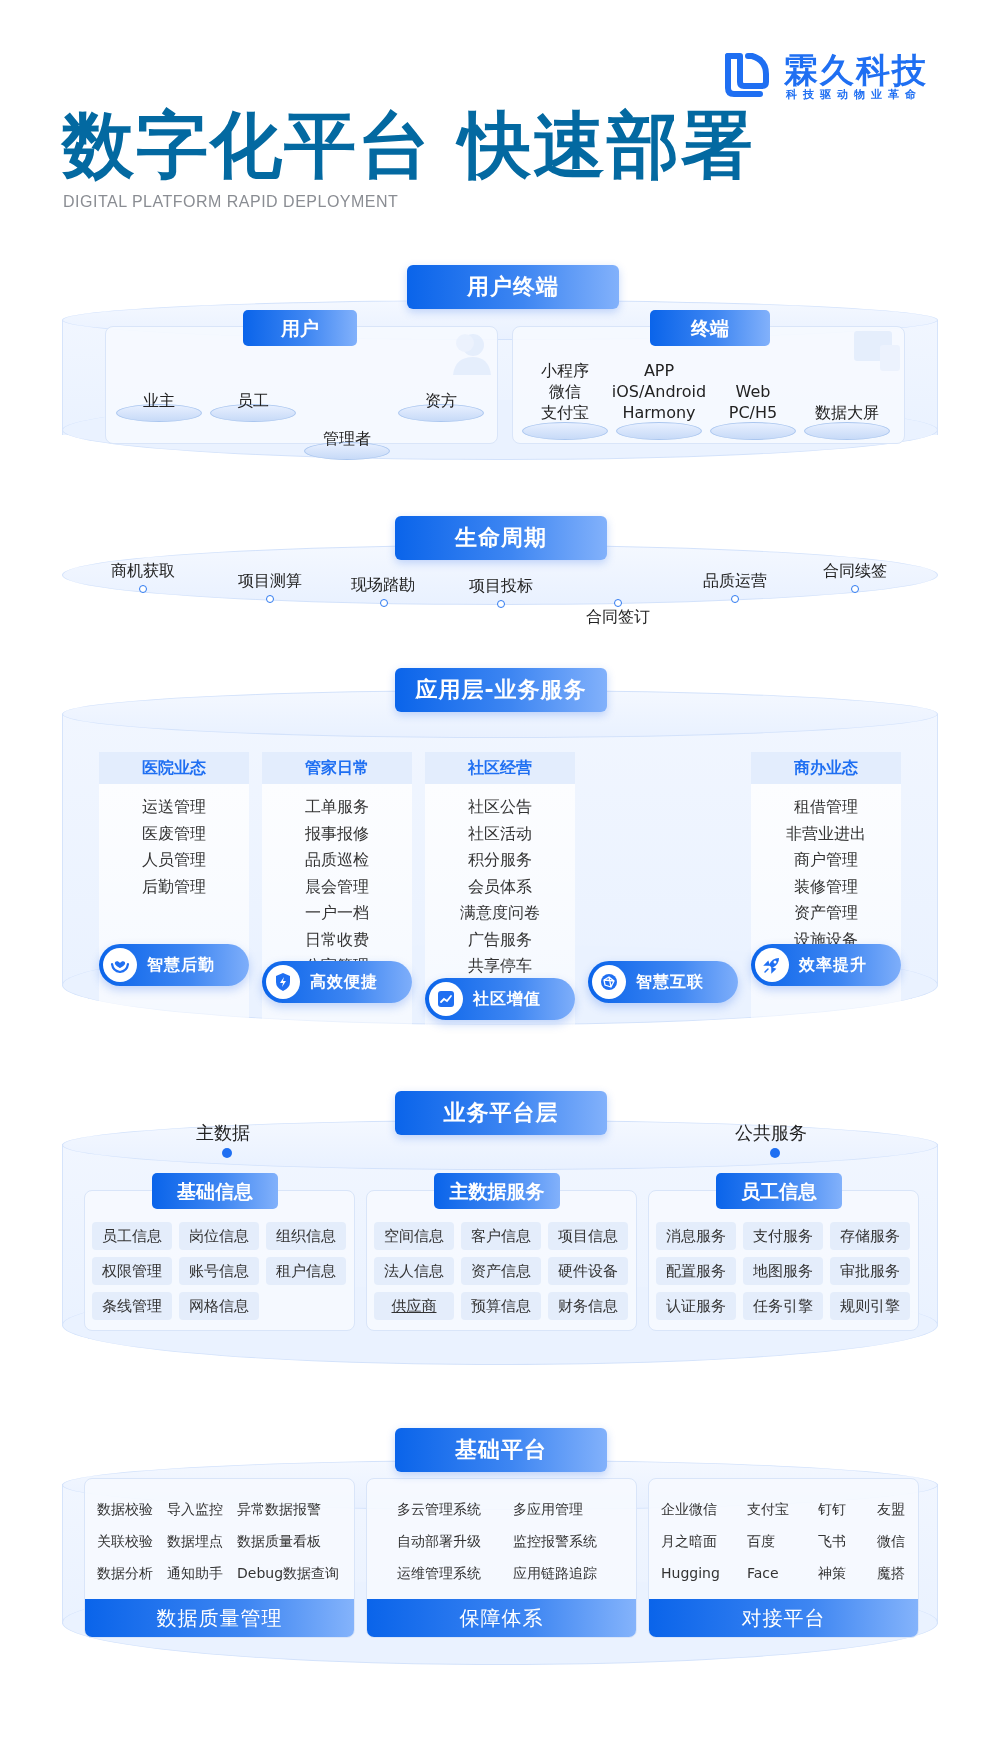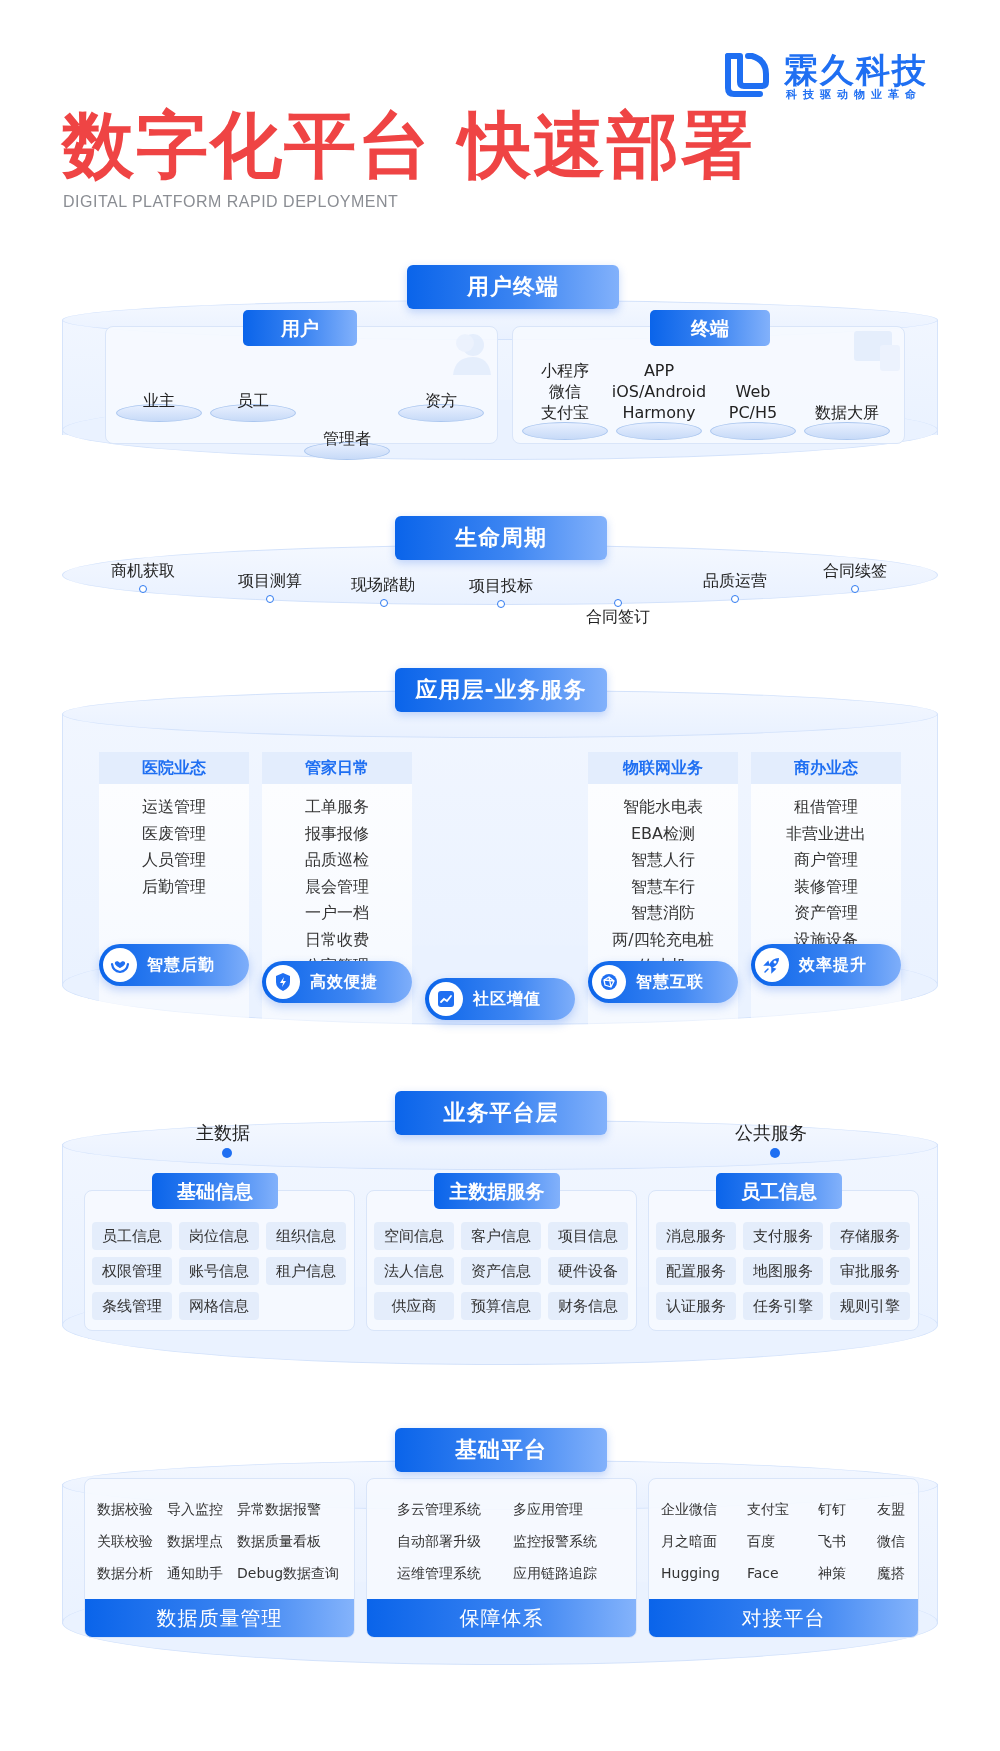--- a/index.html
+++ b/index.html
@@ -4,21 +4,21 @@
 <style>
   * { box-sizing: border-box; margin: 0; padding: 0; }
   html, body { width: 1000px; height: 1751px; background: #ffffff; overflow: hidden; }
   body { position: relative; font-family: "DejaVu Sans", "Liberation Sans", sans-serif; color: #222; }
 
   
   .logo { position: absolute; left: 724px; top: 50px; width: 220px; height: 52px; }
   .logo-mark { position: absolute; left: 0; top: 2px; width: 46px; height: 46px; }
   .logo-name { position: absolute; left: 60px; top: -2px; font-size: 34px; font-weight: bold; color: #1f6ff2; letter-spacing: 2px; white-space: nowrap; }
   .logo-slogan { position: absolute; left: 62px; top: 37px; font-size: 11px; font-weight: bold; color: #1f6ff2; letter-spacing: 6px; white-space: nowrap; }
-  .title { position: absolute; left: 62px; top: 98px; font-size: 72px; font-weight: bold; color: #ef4444; letter-spacing: 2px; white-space: nowrap; }
+  .title { position: absolute; left: 62px; top: 98px; font-size: 72px; font-weight: bold; color: #0369a1; letter-spacing: 2px; white-space: nowrap; }
   .subtitle { position: absolute; left: 63px; top: 193px; font-size: 16px; color: #8a8d93; letter-spacing: 0.5px; font-family: "Liberation Sans", sans-serif; white-space: nowrap; }
 
   
   .cyl { position: absolute; left: 62px; width: 876px; }
   .cyl-body { position: absolute; left: 0; right: 0; background: linear-gradient(180deg, #f1f6ff 0%, #eaf2ff 100%); border-left: 1.5px solid #d6e4fb; border-right: 1.5px solid #d6e4fb; }
   .cyl-top { position: absolute; left: 0; right: 0; border-radius: 50%; background: linear-gradient(180deg, #f4f8ff, #e9f1ff); border: 1.5px solid #d3e2fb; }
   .cyl-bottom { position: absolute; left: 0; right: 0; border-radius: 50%; background: #eaf2ff; border: 1.5px solid #d3e2fb; border-top: none; }
 
   .layer-label { position: absolute; left: 395px; width: 212px; height: 44px; border-radius: 6px;
     background: linear-gradient(90deg, #0a64ea 0%, #3e86f2 55%, #82b1fb 100%);
@@ -187,30 +187,30 @@
     <div class="app-col-list">
       <div>工单服务</div>
       <div>报事报修</div>
       <div>品质巡检</div>
       <div>晨会管理</div>
       <div>一户一档</div>
       <div>日常收费</div>
       <div>公寓管理</div>
     </div>
   </div>
-  <div class="app-col" style="left:526px;">
-    <div class="app-col-head">物联网业务</div>
+  <div class="app-col" style="left:363px;">
+    <div class="app-col-head">社区经营</div>
     <div class="app-col-list">
-      <div>智能水电表</div>
-      <div>EBA检测</div>
-      <div>智慧人行</div>
-      <div>智慧车行</div>
-      <div>智慧消防</div>
-      <div>两/四轮充电桩</div>
-      <div>饮水机</div>
+      <div>社区公告</div>
+      <div>社区活动</div>
+      <div>积分服务</div>
+      <div>会员体系</div>
+      <div>满意度问卷</div>
+      <div>广告服务</div>
+      <div>共享停车</div>
     </div>
   </div>
   <div class="app-col" style="left:689px;">
     <div class="app-col-head">商办业态</div>
     <div class="app-col-list">
       <div>租借管理</div>
       <div>非营业进出</div>
       <div>商户管理</div>
       <div>装修管理</div>
       <div>资产管理</div>
@@ -290,21 +290,21 @@
 <div class="chip" style="left:179px;top:1292px;">网格信息</div>
 
 <div class="panel" style="left:366px;top:1190px;width:271px;height:141px;"></div>
 <div class="sub-label" style="left:434px;top:1173px;width:126px;">主数据服务</div>
 <div class="chip" style="left:374px;top:1222px;">空间信息</div>
 <div class="chip" style="left:461px;top:1222px;">客户信息</div>
 <div class="chip" style="left:548px;top:1222px;">项目信息</div>
 <div class="chip" style="left:374px;top:1257px;">法人信息</div>
 <div class="chip" style="left:461px;top:1257px;">资产信息</div>
 <div class="chip" style="left:548px;top:1257px;">硬件设备</div>
-<div class="chip" style="left:374px;top:1292px;">供应商</div>
+<div class="chip" style="left:374px;top:1292px;text-decoration:underline;">供应商</div>
 <div class="chip" style="left:461px;top:1292px;">预算信息</div>
 <div class="chip" style="left:548px;top:1292px;">财务信息</div>
 
 <div class="panel" style="left:648px;top:1190px;width:271px;height:141px;"></div>
 <div class="sub-label" style="left:716px;top:1173px;width:126px;">员工信息</div>
 <div class="chip" style="left:656px;top:1222px;">消息服务</div>
 <div class="chip" style="left:743px;top:1222px;">支付服务</div>
 <div class="chip" style="left:830px;top:1222px;">存储服务</div>
 <div class="chip" style="left:656px;top:1257px;">配置服务</div>
 <div class="chip" style="left:743px;top:1257px;">地图服务</div>

